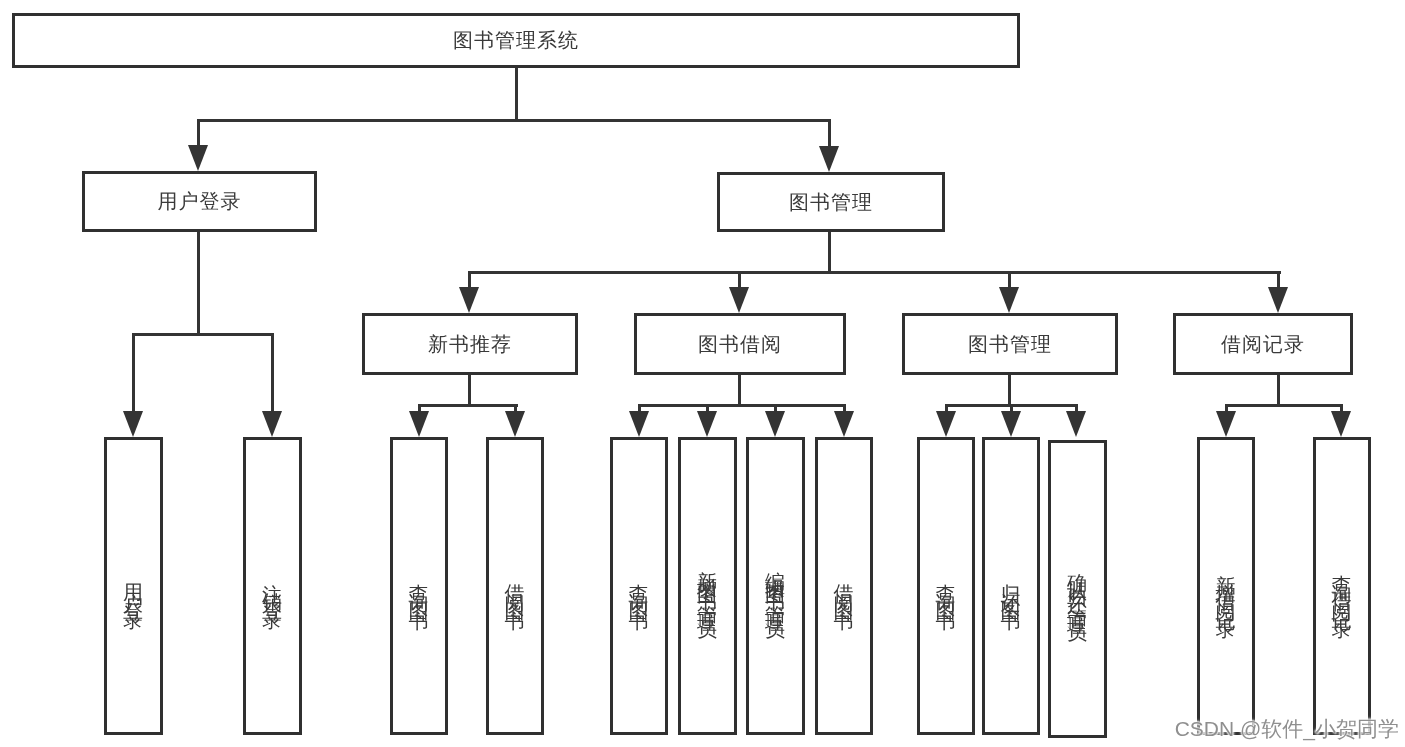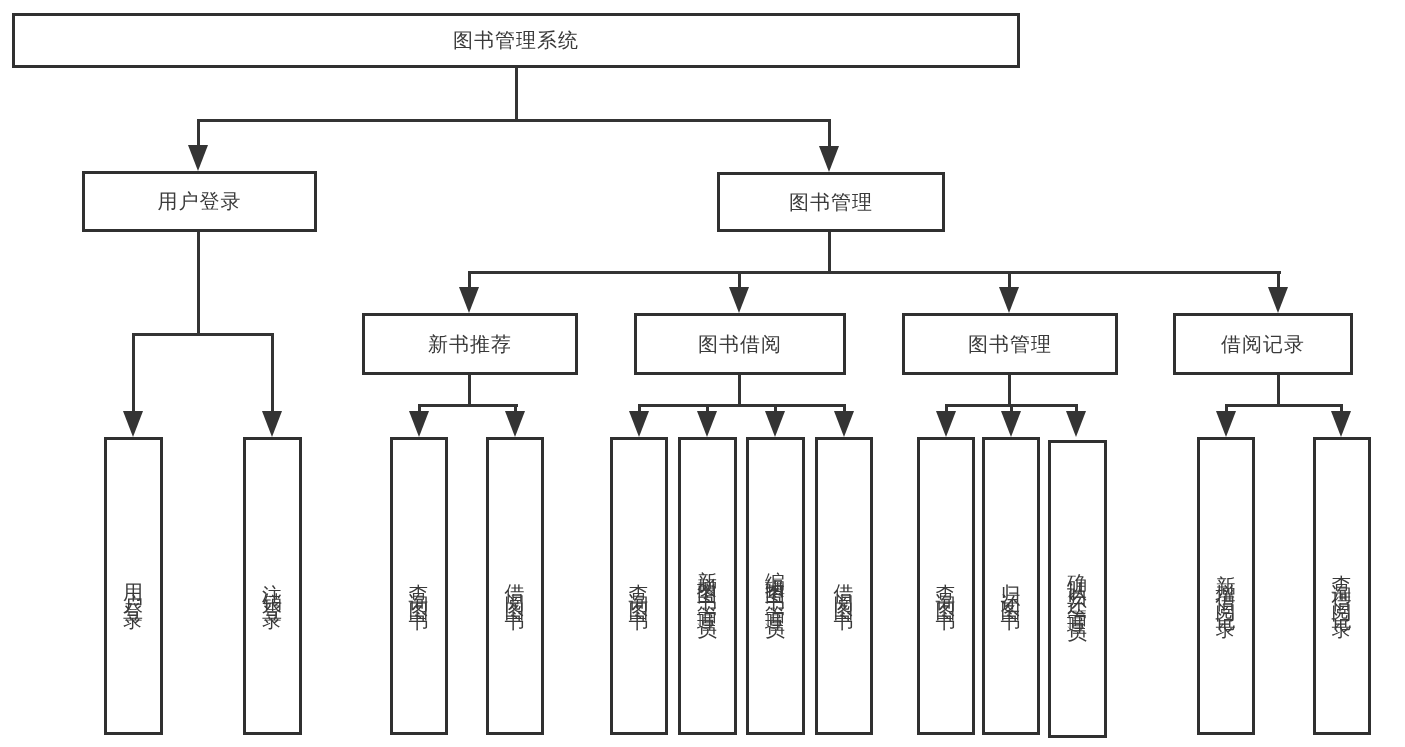--- a/index.html
+++ b/index.html
@@ -162,14 +162,15 @@
     <span class="vtext" style="letter-spacing:7px;">确认归还（管理员）</span>
   </div>
 
   <div class="vbox" style="left:1197px;top:437px;width:58px;height:298px;">
     <span class="vtext">新增借阅记录</span>
   </div>
   <div class="vbox" style="left:1313px;top:437px;width:58px;height:298px;">
     <span class="vtext">查询借阅记录</span>
   </div>
 
+  <div class="watermark">CSDN @软件_小贺同学</div>
 
 </div>
 
 </body></html>

